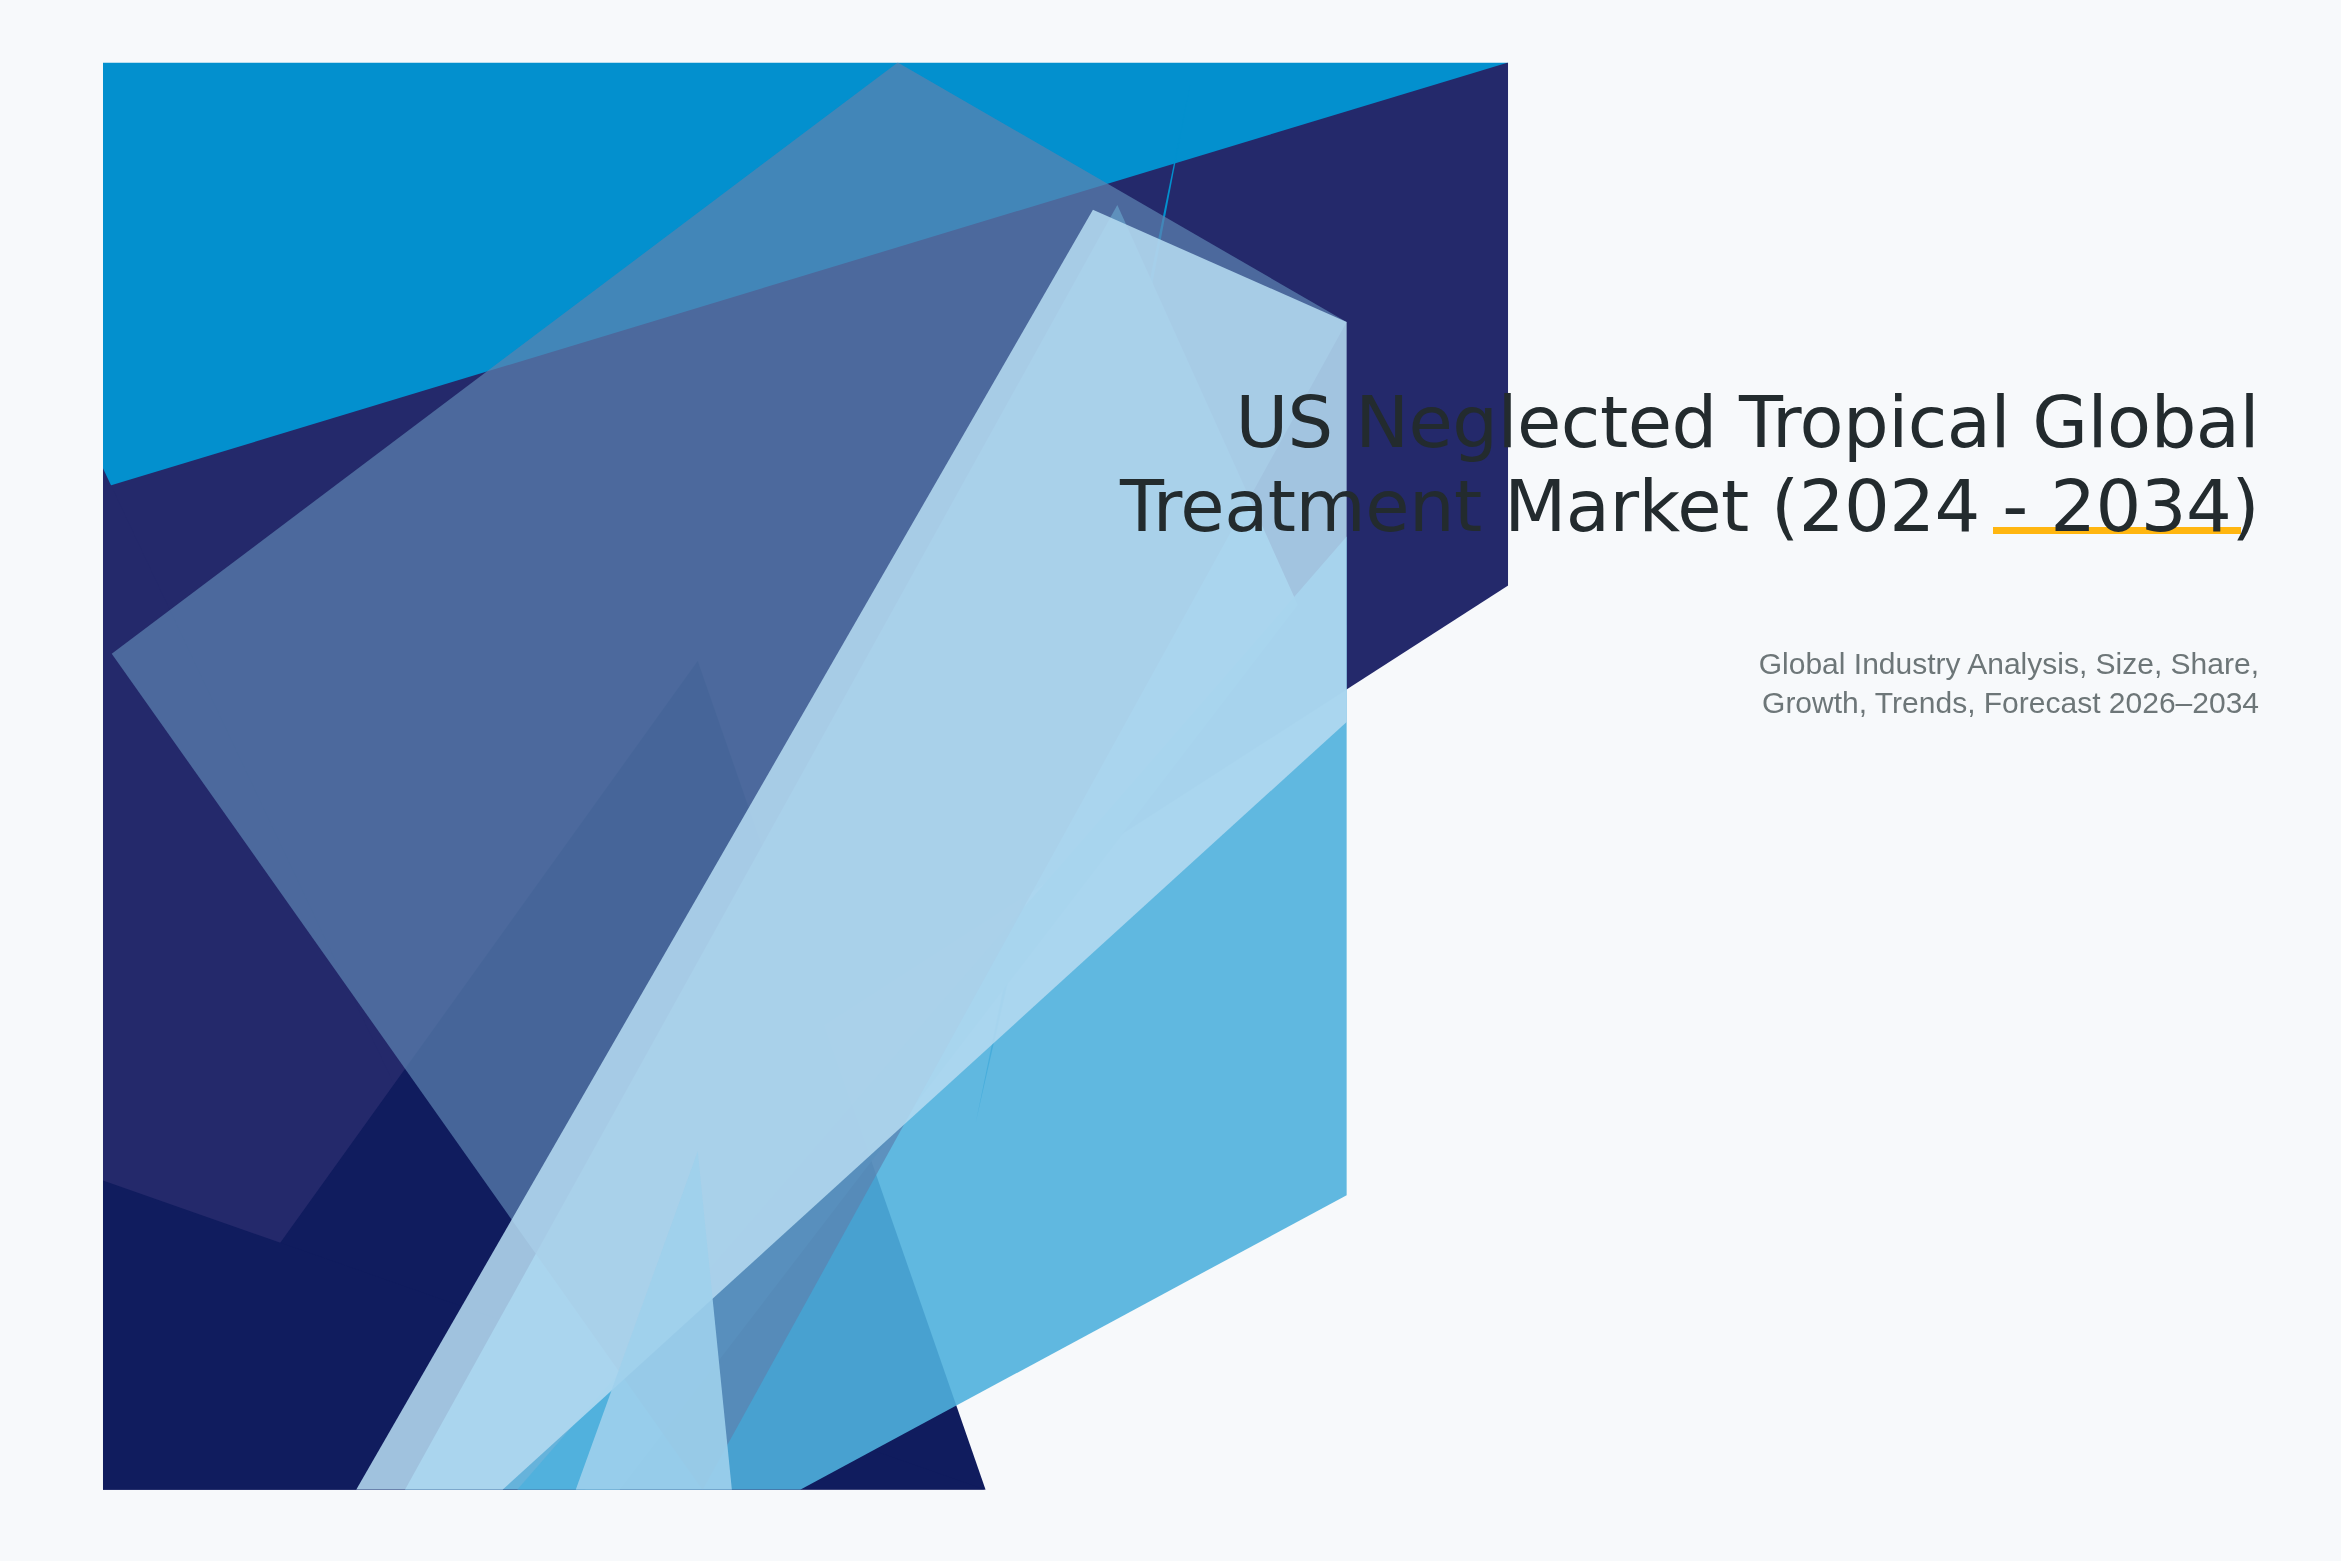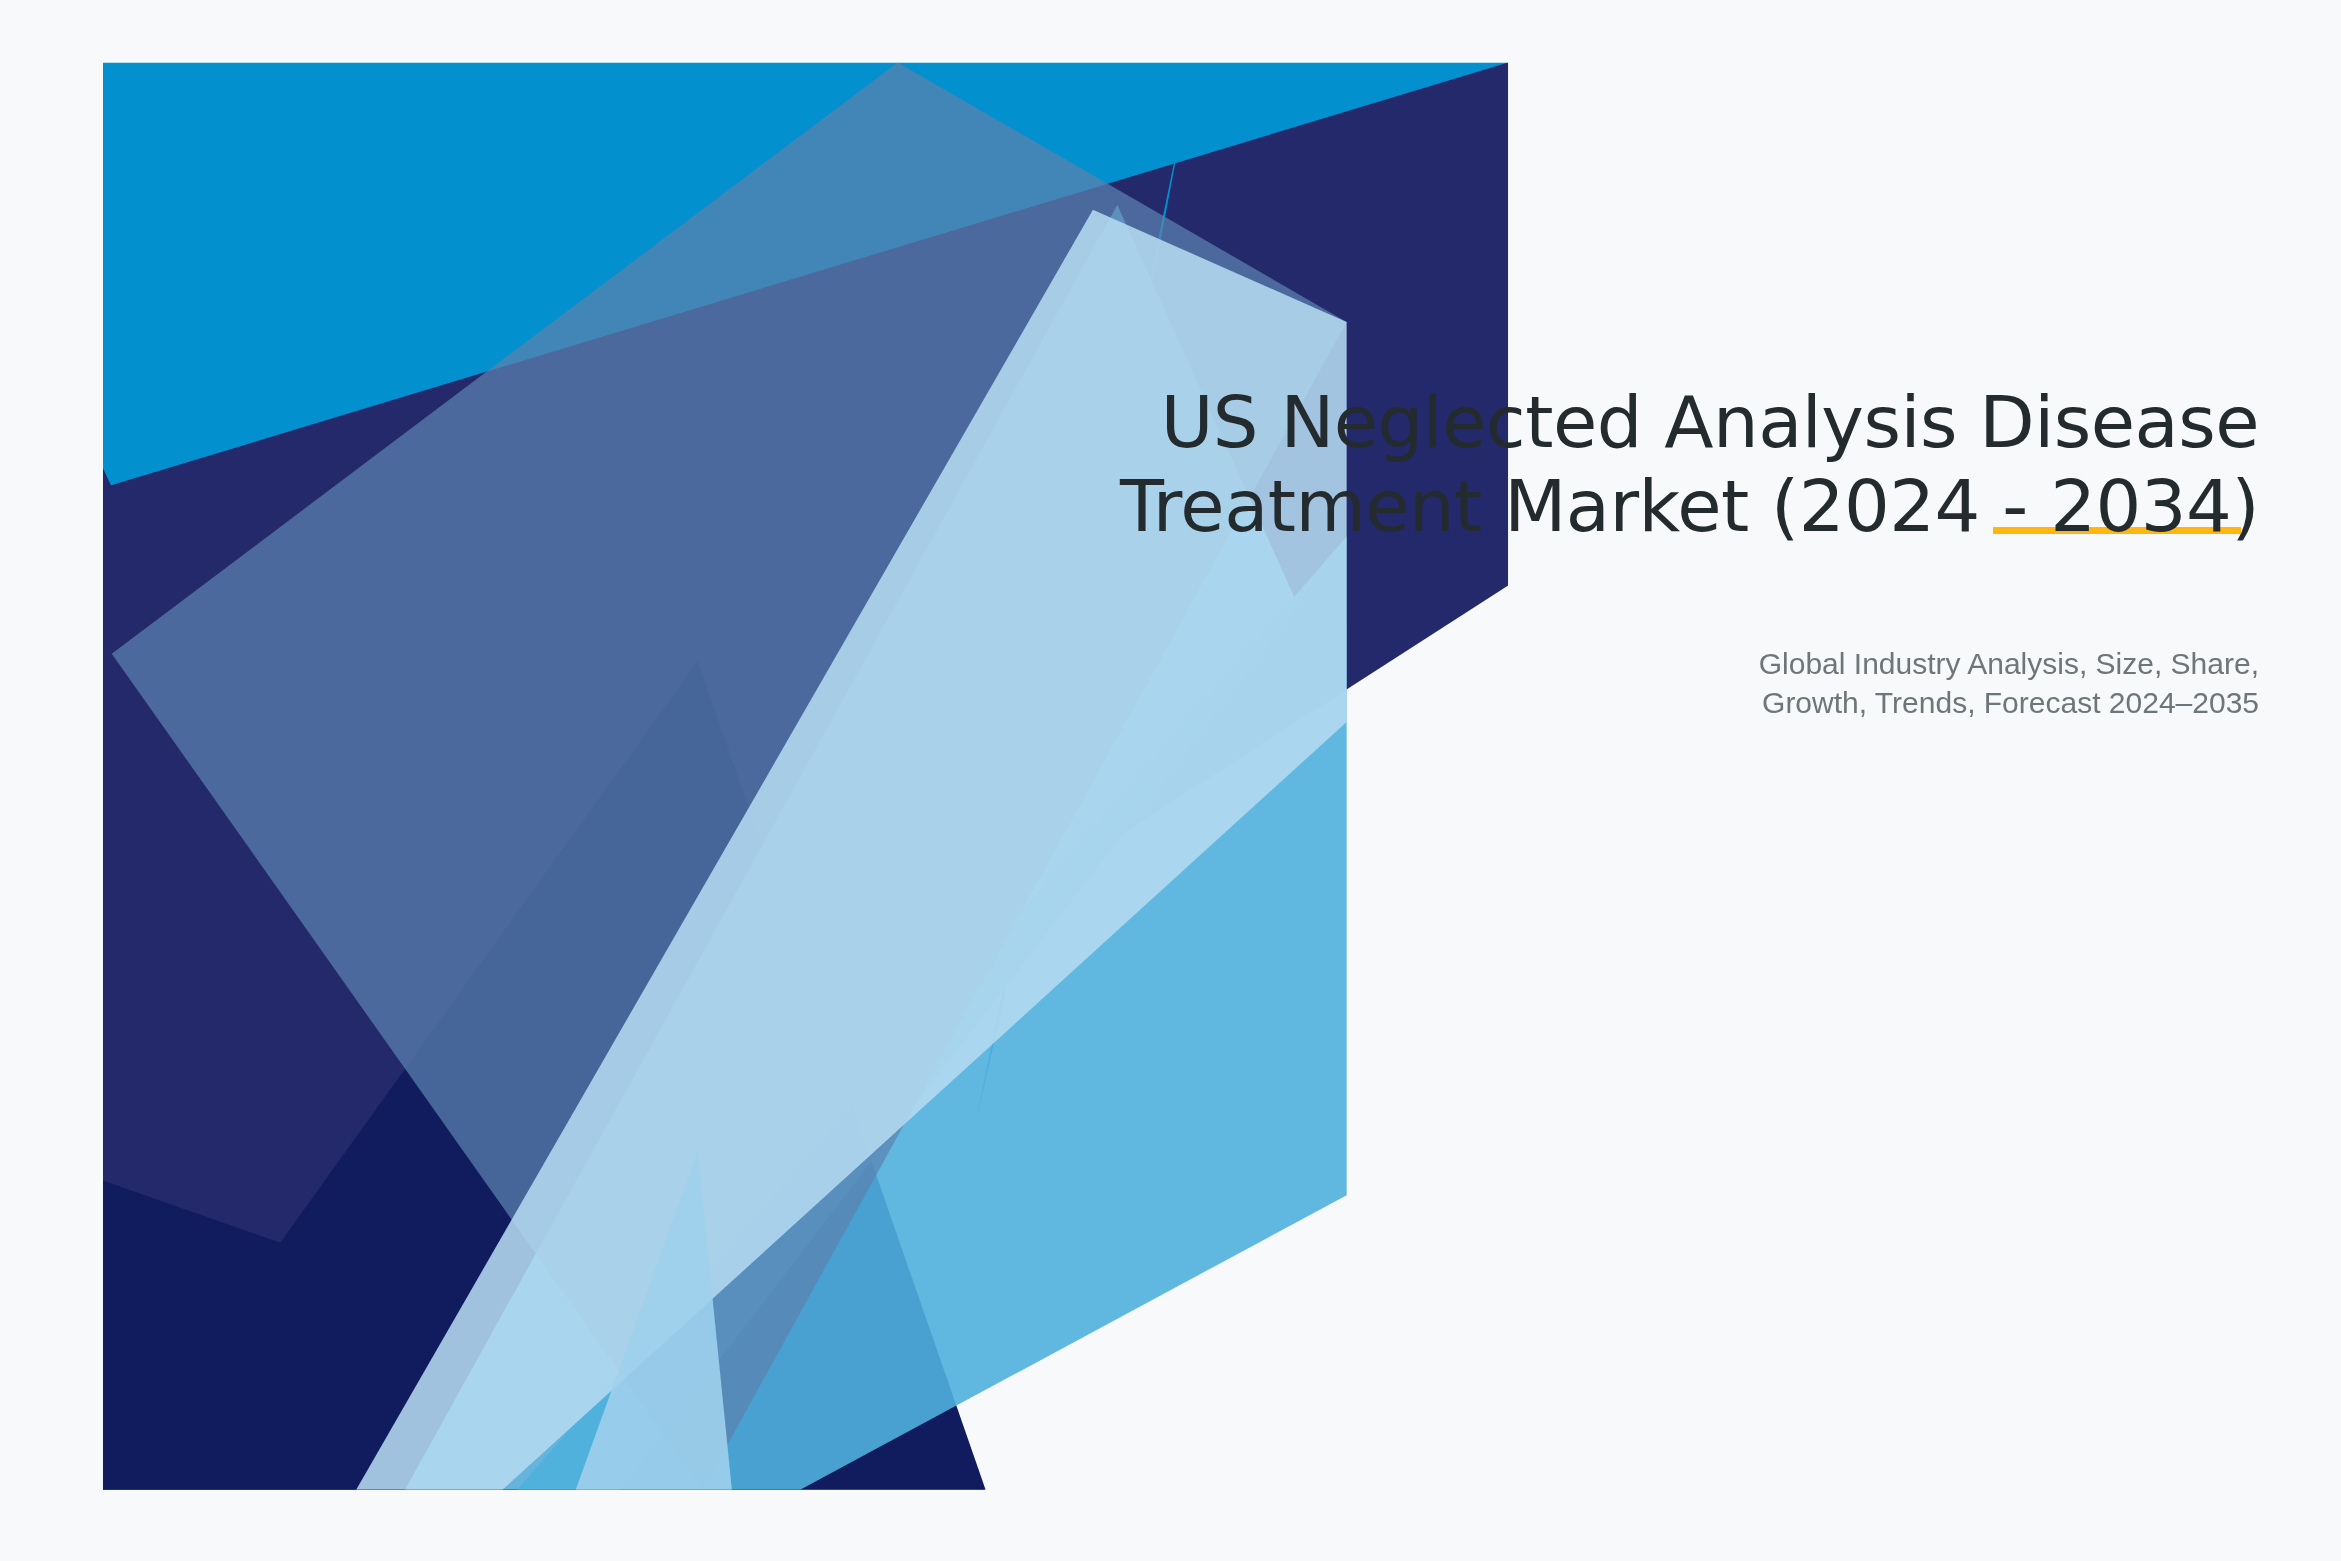--- a/index.html
+++ b/index.html
@@ -105,21 +105,21 @@
       <polygon points="1840,128 2760,660 1440,3054 229,1340" fill="#5b82b0" opacity="0.72"></polygon>
 
       <polygon points="2240,430 2760,660 2760,1480 1030,3054 730,3054" fill="#b4daf0" opacity="0.88"></polygon>
 
       <polygon points="1430,2360 1500,3054 1180,3054" fill="#9ed0ec" opacity="0.9"></polygon>
 
     </g>
   </svg>
 
   <div id="text-block">
-    <h1 id="title"><span>US Neglected Analysis Disease</span><br><span>Treatment Market (2024 - 2034)</span></h1>
+    <h1 id="title"><span>US Neglected Tropical Global</span><br><span>Treatment Market (2024 - 2034)</span></h1>
   </div>
 
   <div id="accent-rule"></div>
 
-  <div id="subtitle"><span>Global Industry Analysis, Size, Share,</span><br><span>Growth, Trends, Forecast 2024–2035</span></div>
+  <div id="subtitle"><span>Global Industry Analysis, Size, Share,</span><br><span>Growth, Trends, Forecast 2026–2034</span></div>
 
 </div>
 
 
 </body></html>

